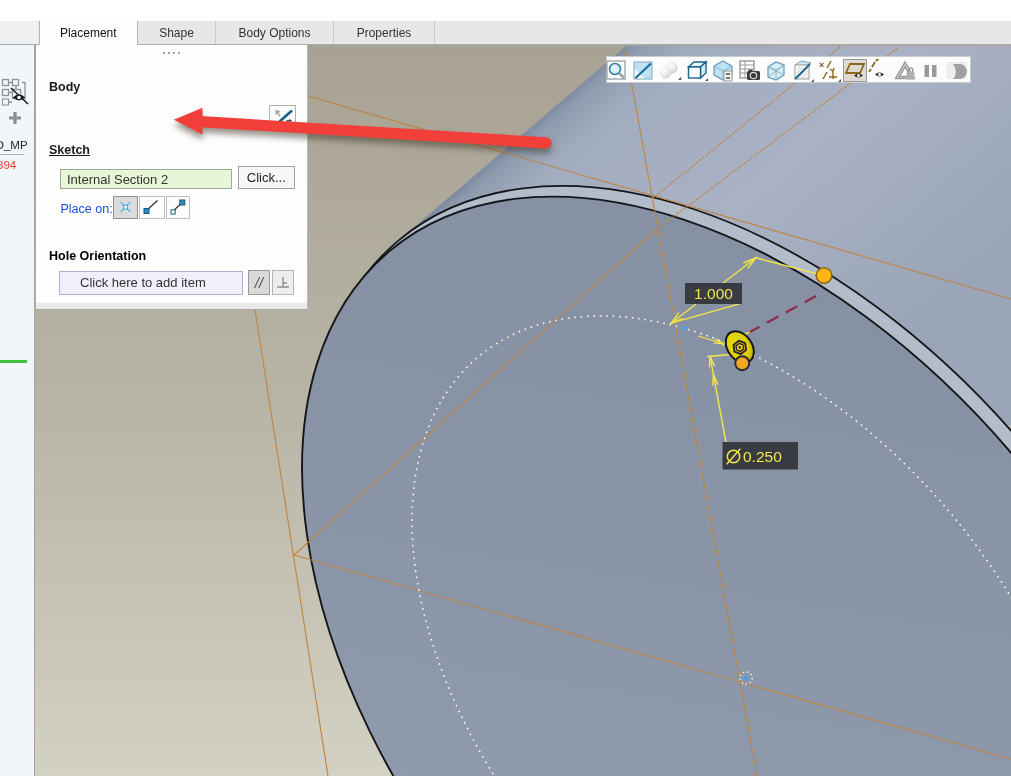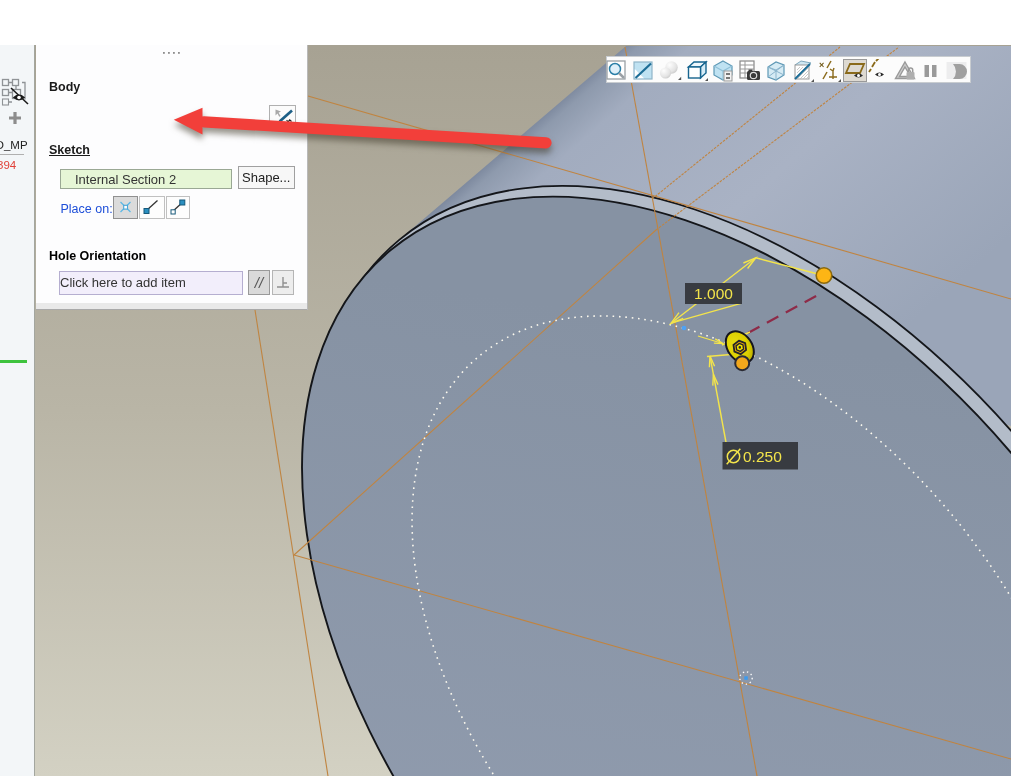--- a/index.html
+++ b/index.html
@@ -94,20 +94,28 @@
 <circle cx="733.5" cy="456.5" r="6.2" fill="none" stroke="#f3e44b" stroke-width="1.5"></circle>
 <line x1="726.7" y1="464.2" x2="740.3" y2="448.8" stroke="#f3e44b" stroke-width="1.5"></line>
 <text x="743" y="462">0.250</text>
 </g>
 
 <circle cx="684" cy="328" r="2.3" fill="#4da2f5"></circle>
 </g>
 </svg>
 
 
+<div class="abs" style="left:0;top:21px;width:1011px;height:24px;background:#e7e7e7;">
+<div class="abs" style="left:0;top:0;width:38px;height:24px;background:#eef0f1;"></div>
+<div class="abs" style="left:0;top:23px;width:1011px;height:1px;background:#aaadaf;"></div>
+<div class="abs" style="left:38.5px;top:0;width:99.5px;height:24px;background:#fdfdfe;border-left:1px solid #b5b5b5;border-right:1px solid #b5b5b5;box-sizing:border-box;text-align:center;font-size:12px;color:#111;line-height:24px;">Placement</div>
+<div class="abs" style="left:138px;top:0;width:78px;height:23px;text-align:center;font-size:12px;color:#333;line-height:24px;border-right:1px solid #c9c9c9;box-sizing:border-box;">Shape</div>
+<div class="abs" style="left:216px;top:0;width:118px;height:23px;text-align:center;font-size:12px;color:#333;line-height:24px;border-right:1px solid #c9c9c9;box-sizing:border-box;">Body Options</div>
+<div class="abs" style="left:334px;top:0;width:101px;height:23px;text-align:center;font-size:12px;color:#333;line-height:24px;border-right:1px solid #c9c9c9;box-sizing:border-box;">Properties</div>
+</div>
 
 <div class="abs" style="left:0;top:45px;width:34px;height:731px;background:#f3f6f8;border-right:1.5px solid #a3a69f;box-sizing:content-box;">
 <svg class="abs" style="left:1px;top:33px" width="30" height="28" viewBox="0 0 30 28">
 <g fill="none" stroke="#8f9396" stroke-width="1.3">
 <rect x="1.5" y="1.5" width="6" height="6"></rect>
           <rect x="1.5" y="11.5" width="6" height="6"></rect>
           <rect x="1.5" y="21" width="6" height="6" stroke-width="1.1"></rect>
 <rect x="11.5" y="1.5" width="6" height="6"></rect>
           <rect x="11.5" y="11.5" width="8" height="9"></rect>
 <path d="M7.5 4.5 H11.5 M7.5 14.5 H11.5 M7.5 24 H11 M21 4.5 h3 v17 M15 11.5 v-4"></path>
@@ -144,23 +152,23 @@
 
   <div class="abs" style="left:233.5px;top:60px;width:27px;height:25px;background:#fbfbfb;border:1px solid #b0b0b0;box-sizing:border-box;">
     <svg width="25" height="23" viewBox="0 0 25 23">
       <polygon points="5.5,3.5 11,5.5 8.6,6.8 10.6,10 9.2,10.8 7.5,7.6 5.5,9.5" fill="#a8a8a8"></polygon>
       <line x1="9.6" y1="15.4" x2="22" y2="4.4" stroke="#1d5f86" stroke-width="2.7"></line>
       <path d="M16.6 14.2 l1.5 1.6 l1.6 -2 l1.8 1.7" stroke="#222" stroke-width="1.1" fill="none"></path>
     </svg>
   </div>
   <div class="abs" style="left:13.5px;top:98px;font-size:12.5px;font-weight:bold;color:#1a1a1a;text-decoration:underline;">Sketch</div>
 
-  <div class="abs" style="left:24.5px;top:124px;width:172px;height:20px;background:#e6f6d6;border:1px solid #9aa894;box-sizing:border-box;font-size:13px;color:#333;line-height:19px;padding-left:14px;">Internal Section 2</div>
-
-  <div class="abs" style="left:202px;top:121px;width:57.5px;height:23px;background:#f7f7f7;border:1px solid #a0a0a0;box-sizing:border-box;text-align:center;font-size:13px;color:#222;line-height:21px;">Shape...</div>
+  <div class="abs" style="left:24.5px;top:124px;width:172px;height:20px;background:#e6f6d6;border:1px solid #9aa894;box-sizing:border-box;font-size:13px;color:#333;line-height:19px;padding-left:6px;">Internal Section 2</div>
+
+  <div class="abs" style="left:202px;top:121px;width:57.5px;height:23px;background:#f7f7f7;border:1px solid #a0a0a0;box-sizing:border-box;text-align:center;font-size:13px;color:#222;line-height:21px;">Click...</div>
   <div class="abs" style="left:25px;top:157px;font-size:12.5px;color:#1d4ed8;">Place on:</div>
 
   <div class="abs" style="left:77px;top:151px;width:25.5px;height:22.5px;background:#dbdbdb;border:1px solid #909090;box-sizing:border-box;">
     <svg width="23" height="20" viewBox="0 0 23 20">
       <g stroke="#5cb8e6" stroke-width="1.3">
             <line x1="6.5" y1="5" x2="16.5" y2="15"></line>
             <line x1="16.5" y1="5" x2="6.5" y2="15"></line>
           </g>
       <rect x="9.7" y="8.3" width="3.8" height="3.8" fill="#fdfdfd" stroke="#4aa7d8" stroke-width="1.1"></rect>
     </svg>
@@ -173,21 +181,21 @@
   </div>
   <div class="abs" style="left:130px;top:151px;width:24.5px;height:22.5px;background:#fdfdfd;border:1px solid #c0c0c0;box-sizing:border-box;">
     <svg width="22" height="20" viewBox="0 0 22 20">
       <line x1="5" y1="15" x2="16.5" y2="4.5" stroke="#333" stroke-width="1.3"></line>
       <rect x="12.8" y="3" width="5" height="5" fill="#2a8fc0" stroke="#16597a" stroke-width="1"></rect>
       <rect x="4" y="12.8" width="4.2" height="4.2" fill="#fff" stroke="#16597a" stroke-width="1"></rect>
     </svg>
   </div>
   <div class="abs" style="left:13.5px;top:204px;font-size:12.5px;font-weight:bold;color:#000000;">Hole Orientation</div>
 
-  <div class="abs" style="left:23.5px;top:226px;width:184px;height:24px;background:#f2eefb;border:1px solid #b5aed0;box-sizing:border-box;font-size:13px;color:#333;line-height:22px;">Click here to add item</div>
+  <div class="abs" style="left:23.5px;top:226px;width:184px;height:24px;background:#f2eefb;border:1px solid #b5aed0;box-sizing:border-box;font-size:13px;color:#333;line-height:22px;padding-left:20px;">Click here to add item</div>
   <div class="abs" style="left:212.5px;top:225px;width:22px;height:25px;background:#d9d9d9;border:1px solid #999;box-sizing:border-box;text-align:center;font-size:15px;color:#555;line-height:23px;font-style:italic;">//</div>
   <div class="abs" style="left:236.5px;top:225px;width:22px;height:25px;background:#ededed;border:1px solid #b5b5b5;box-sizing:border-box;">
     <svg width="20" height="23" viewBox="0 0 20 23">
           <path d="M10 6 V16 M4 16 H16 M10 12 l4 0" stroke="#909090" stroke-width="1.4" fill="none"></path>
         </svg>
   </div>
 </div>
 
 <div class="abs" style="left:606px;top:56px;width:365px;height:27px;background:#fcfcfc;border:1px solid #c8ccd0;box-sizing:border-box;" id="toolbar">
       <div style="position:absolute;left:-2px;top:1px;width:24px;height:24px;">

